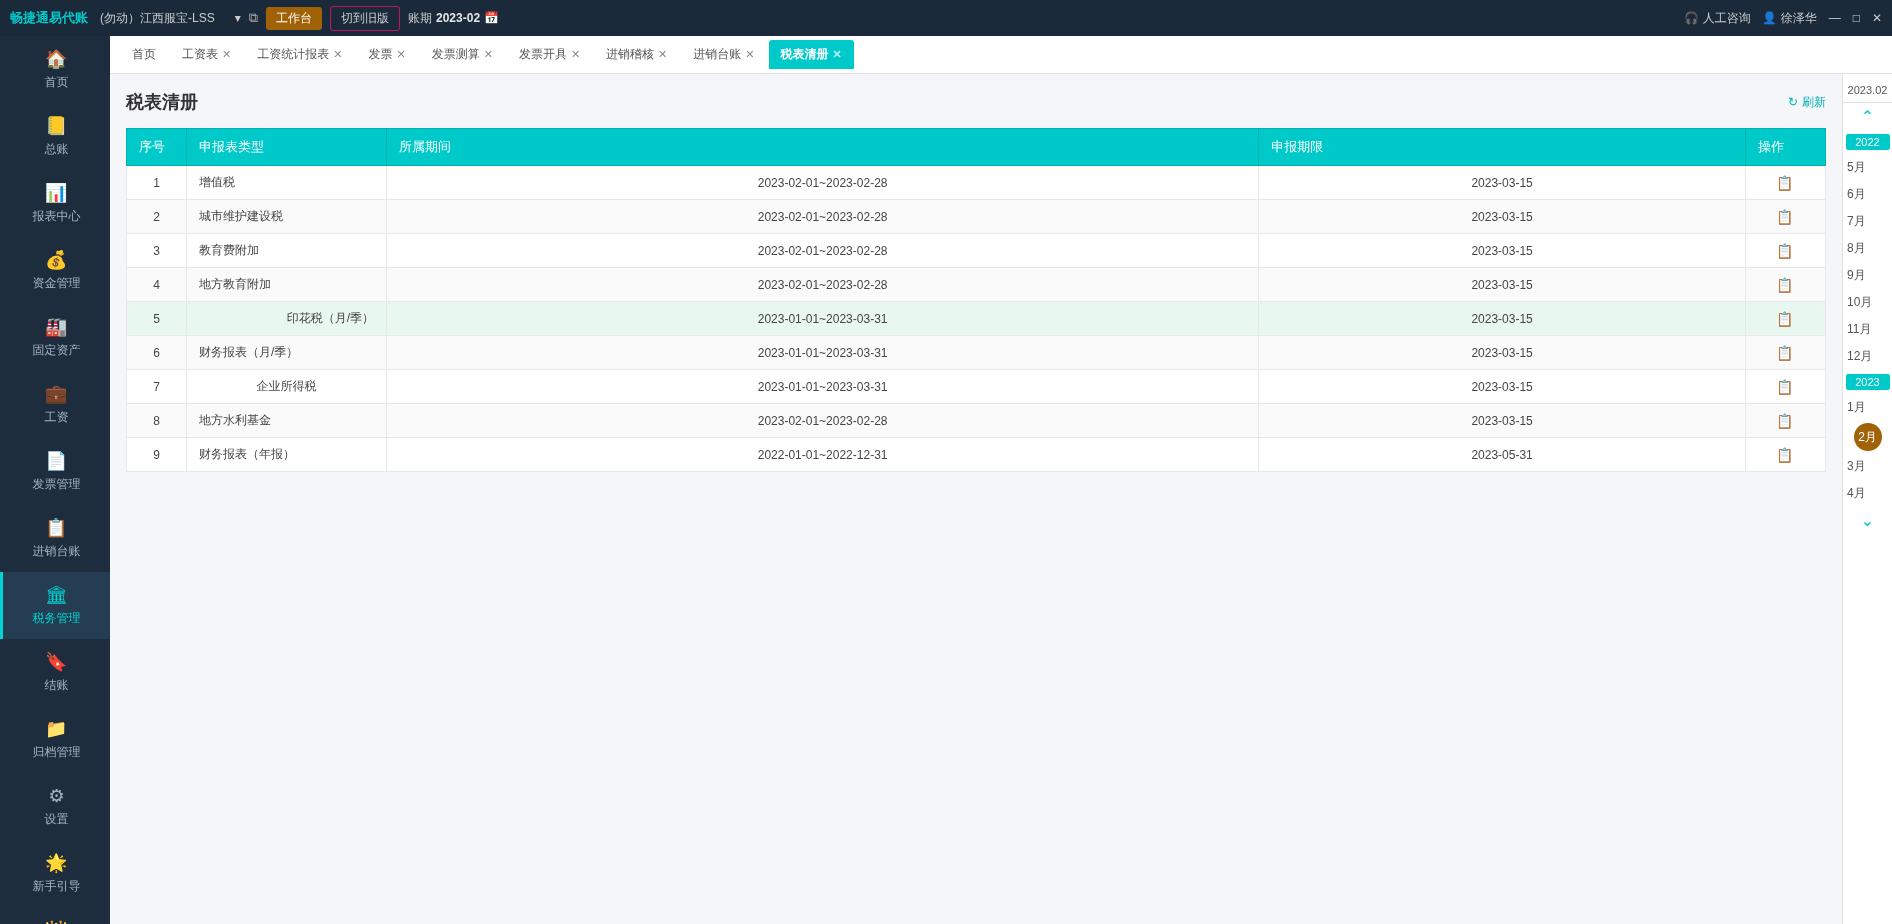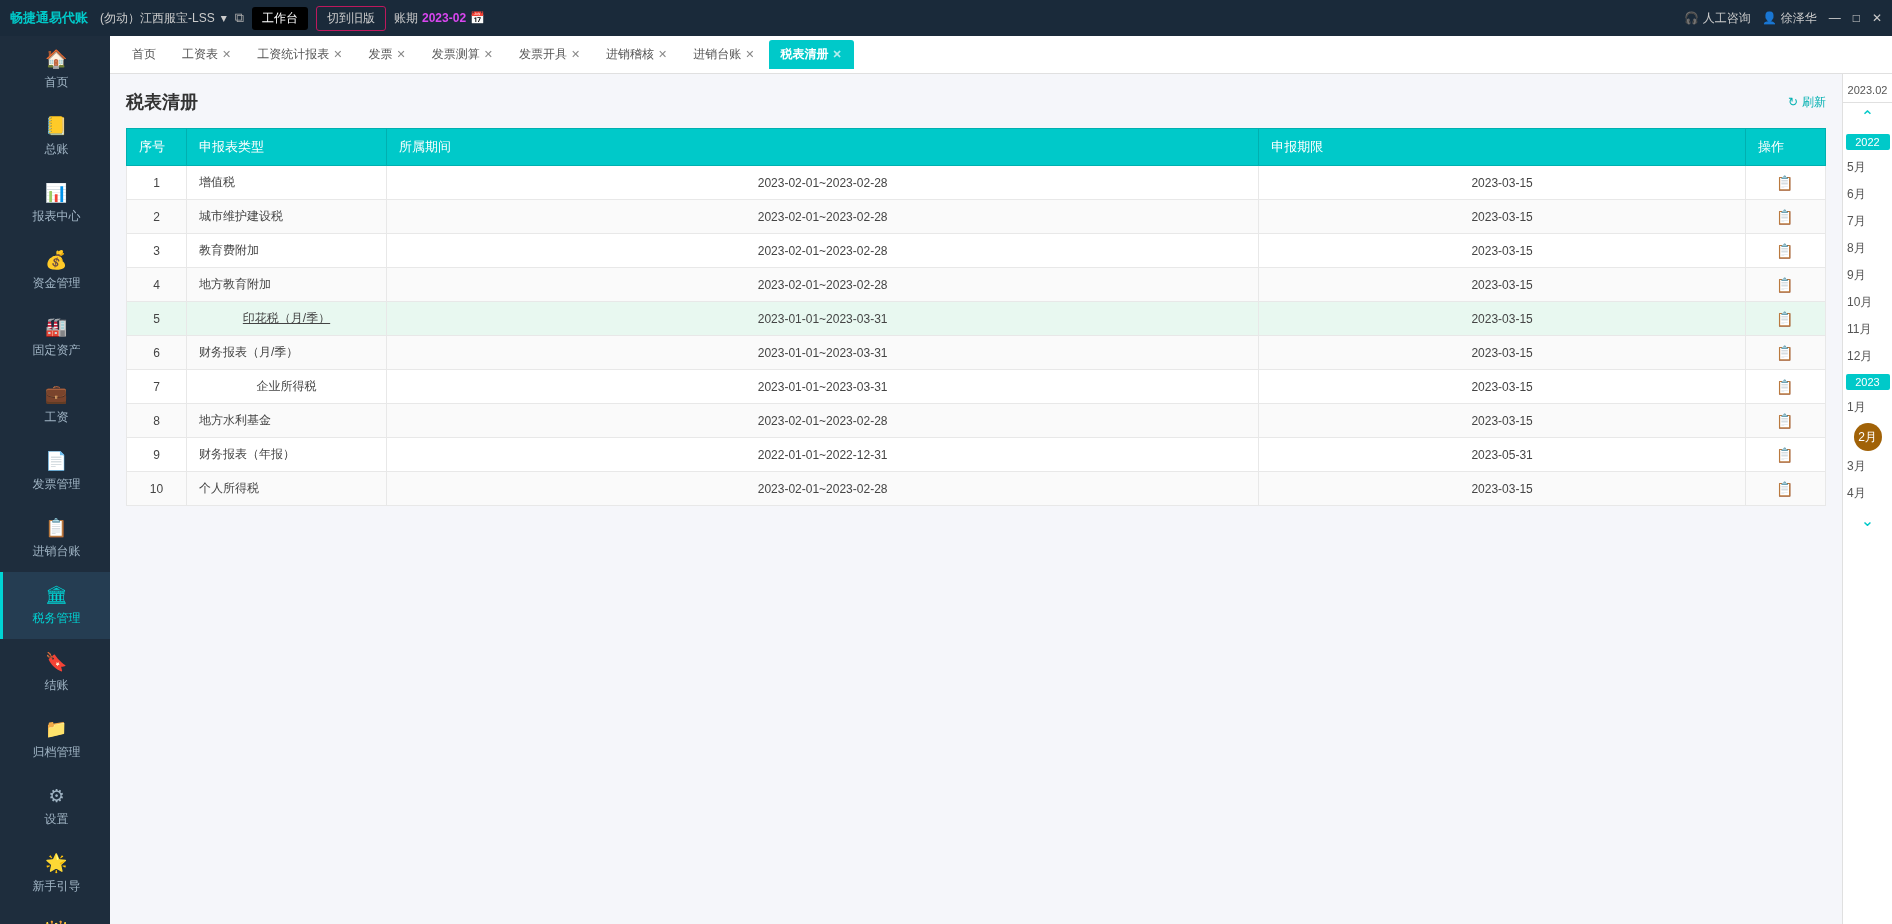--- a/index.html
+++ b/index.html
@@ -19,24 +19,24 @@
       color: #00c9c9;
       font-size: 13px;
       font-weight: bold;
       margin-right: 4px;
     }
     .top-bar-company {
       color: #ccc;
       font-size: 12px;
       display: flex;
       align-items: center;
-      gap: 6px;
+      gap: 20px;
     }
     .top-bar-btn {
-      background: #000000;
+      background: #a16207;
       color: white;
       border: none;
       border-radius: 3px;
       padding: 3px 10px;
       font-size: 12px;
       cursor: pointer;
     }
     .top-bar-btn.outline {
       background: transparent;
       border: 1px solid #be185d;
@@ -257,21 +257,21 @@
   <span class="top-bar-logo">畅捷通易代账</span>
   <div class="top-bar-company">
     <span>(勿动）江西服宝-LSS</span>
     <span>▾</span>
   </div>
   <span style="color:#aaa;cursor:pointer;">⧉</span>
   <button class="top-bar-btn">工作台</button>
   <button class="top-bar-btn outline">切到旧版</button>
   <span class="top-bar-period">
     <span>账期</span>
-    <span style="color:#d946ef;font-weight:bold;">2023-02</span>
+    <span style="color:#e5e5e5;font-weight:bold;">2023-02</span>
     <span style="cursor:pointer;">📅</span>
   </span>
   <div class="top-bar-right">
     <span style="cursor:pointer;display:flex;align-items:center;gap:3px;">
       <span>🎧</span>
       <span>人工咨询</span>
     </span>
     <span style="cursor:pointer;display:flex;align-items:center;gap:3px;">
       <span>👤</span>
       <span>徐泽华</span>
@@ -429,21 +429,21 @@
     </tr>
               <tr>
       <td>4</td>
       <td style="text-align:left;">地方教育附加</td>
       <td>2023-02-01~2023-02-28</td>
       <td>2023-03-15</td>
       <td><span class="action-icon">📋</span></td>
     </tr>
               <tr class="highlighted">
       <td>5</td>
-      <td style="text-align:center;text-decoration:underline;">印花税（月/季）</td>
+      <td style="text-align:right;">印花税（月/季）</td>
       <td>2023-01-01~2023-03-31</td>
       <td>2023-03-15</td>
       <td><span class="action-icon">📋</span></td>
     </tr>
               <tr>
       <td>6</td>
       <td style="text-align:left;">财务报表（月/季）</td>
       <td>2023-01-01~2023-03-31</td>
       <td>2023-03-15</td>
       <td><span class="action-icon">📋</span></td>
@@ -460,27 +460,20 @@
       <td style="text-align:left;">地方水利基金</td>
       <td>2023-02-01~2023-02-28</td>
       <td>2023-03-15</td>
       <td><span class="action-icon">📋</span></td>
     </tr>
               <tr>
       <td>9</td>
       <td style="text-align:left;">财务报表（年报）</td>
       <td>2022-01-01~2022-12-31</td>
       <td>2023-05-31</td>
-      <td><span class="action-icon">📋</span></td>
-    </tr>
-              <tr>
-      <td>10</td>
-      <td style="text-align:left;">个人所得税</td>
-      <td>2023-02-01~2023-02-28</td>
-      <td>2023-03-15</td>
       <td><span class="action-icon">📋</span></td>
     </tr>
             </tbody>
         </table>
       </div>
 
       <div class="right-panel">
         <div class="right-panel-header">2023.02</div>
         <div class="chevron-up">⌃</div>
         <div class="year-label">2022</div>

